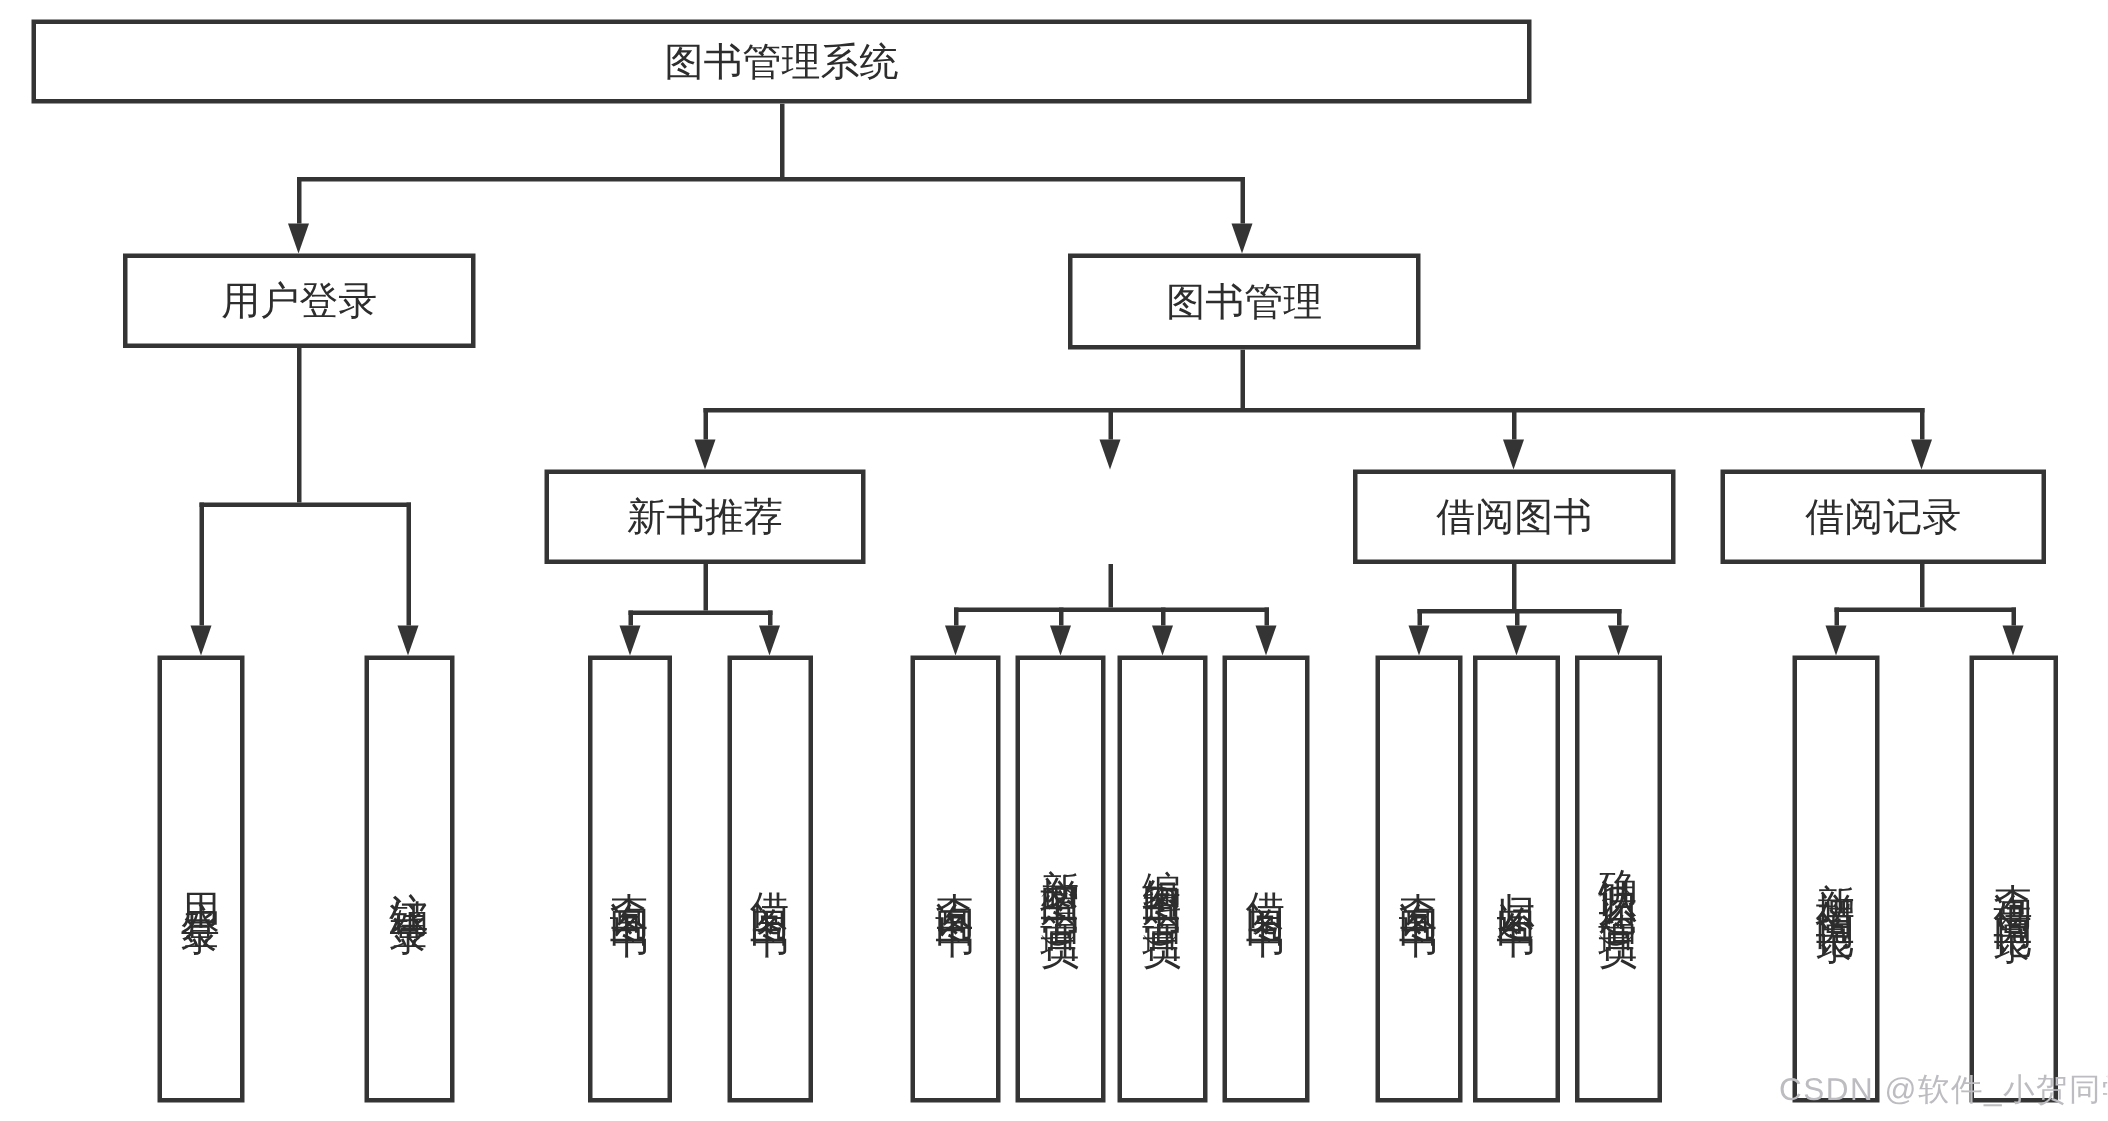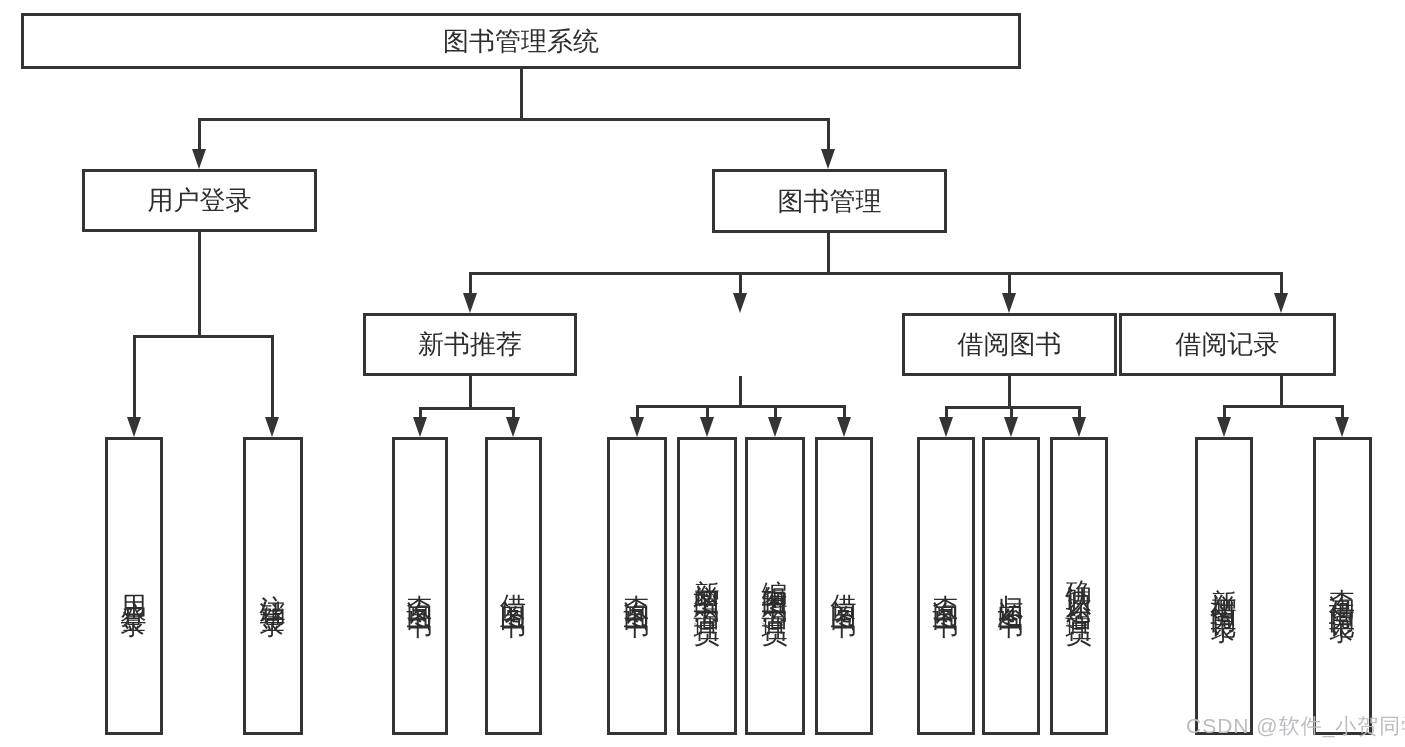--- a/index.html
+++ b/index.html
@@ -132,21 +132,21 @@
   <div class="box" style="left:363px;top:313px;width:214px;height:63px">
     <span>新书推荐</span>
   </div>
 
   <div class="box" style="left:712px;top:169px;width:235px;height:64px">
     <span>图书管理</span>
   </div>
   <div class="box" style="left:902px;top:313px;width:215px;height:63px">
     <span>借阅图书</span>
   </div>
-  <div class="box" style="left:1119px;top:313px;width:217px;height:63px">
+  <div class="box" style="left:1147px;top:313px;width:217px;height:63px">
     <span>借阅记录</span>
   </div>
 
   <div class="box vbox" style="left:105px;top:437px;width:58px;height:298px">
     <span>用户登录</span>
   </div>
   <div class="box vbox" style="left:243px;top:437px;width:60px;height:298px">
     <span>注销登录</span>
   </div>
 

